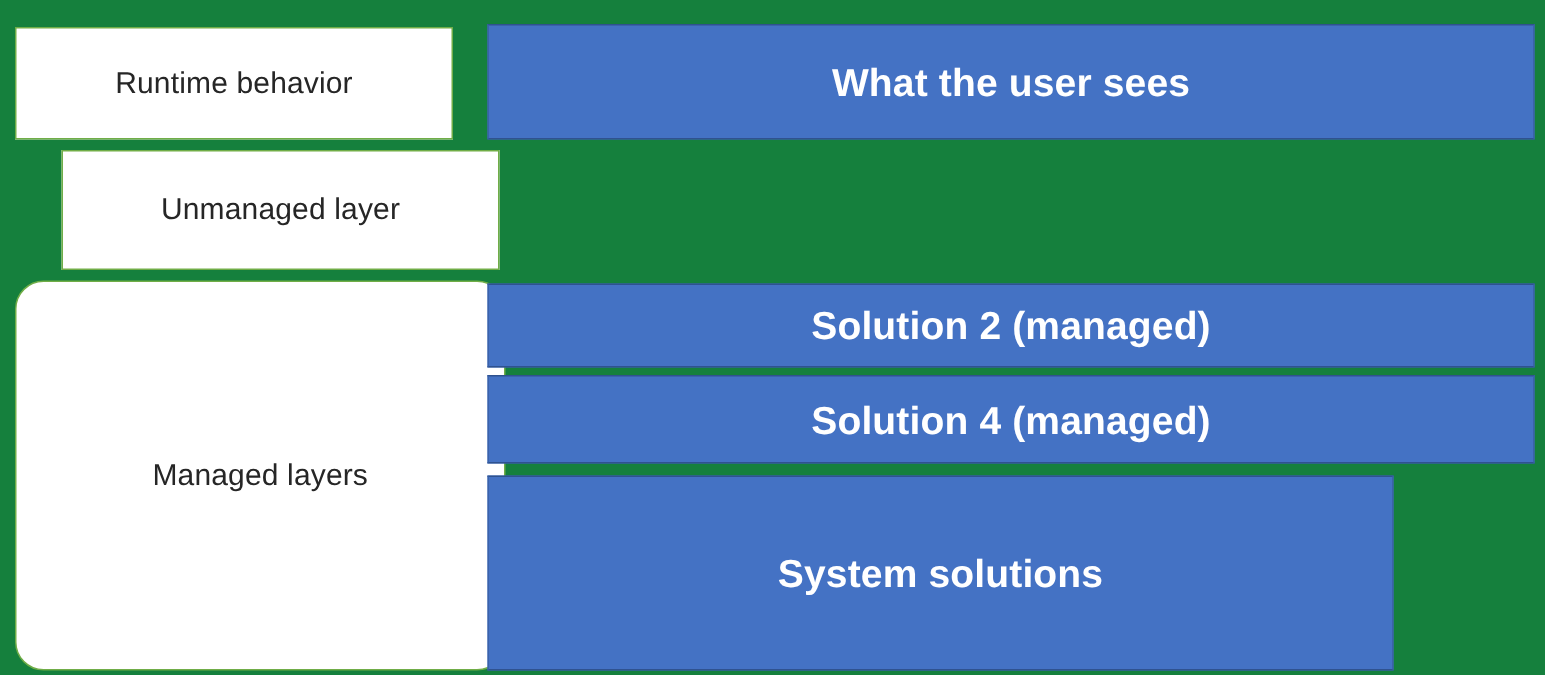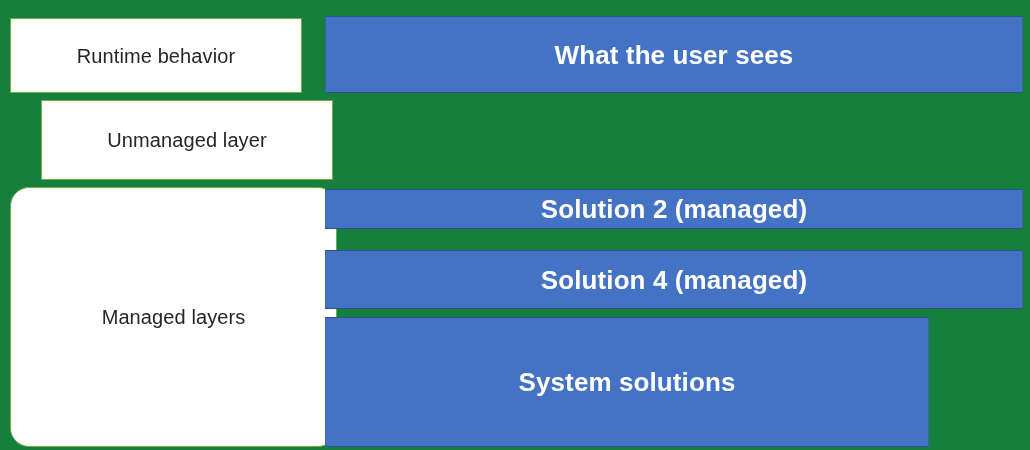--- a/index.html
+++ b/index.html
@@ -64,21 +64,21 @@
     color: #ffffff;
     font-size: 26px;
     line-height: 24px;
     letter-spacing: 0.1px;
     font-weight: 700;
     white-space: nowrap;
   }
 
   #layer-0 { left: 325px; top: 16px;  width: 698px; height: 77px; }
   #layer-1 { left: 325px; top: 99px;  width: 698px; height: 84px; }
-  #layer-2 { left: 325px; top: 189px; width: 698px; height: 40px; }
+  #layer-2 { left: 325px; top: 189px; width: 698px; height: 56px; }
   #layer-3 { left: 325px; top: 250px; width: 698px; height: 59px; }
   #layer-4 { left: 325px; top: 317px; width: 604px; height: 130px; }
 </style>
 </head>
 <body>
 
 <div class="diagram">
 
   <div class="cat-box" id="cat-0">
     <span class="cat-label">Runtime behavior</span>

